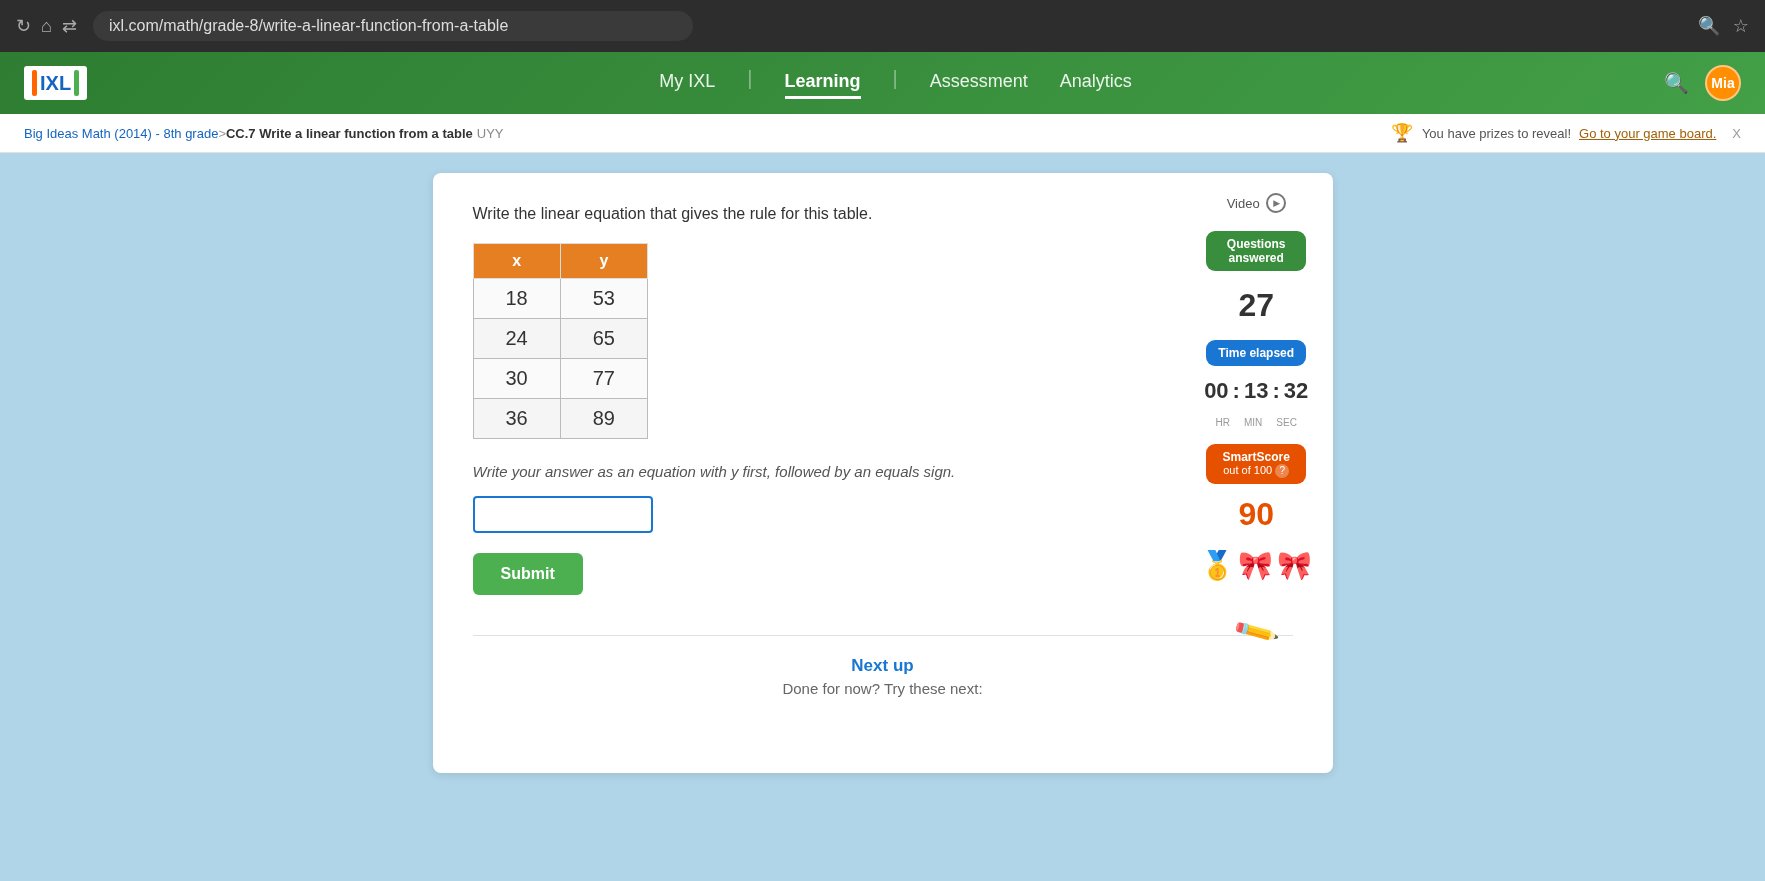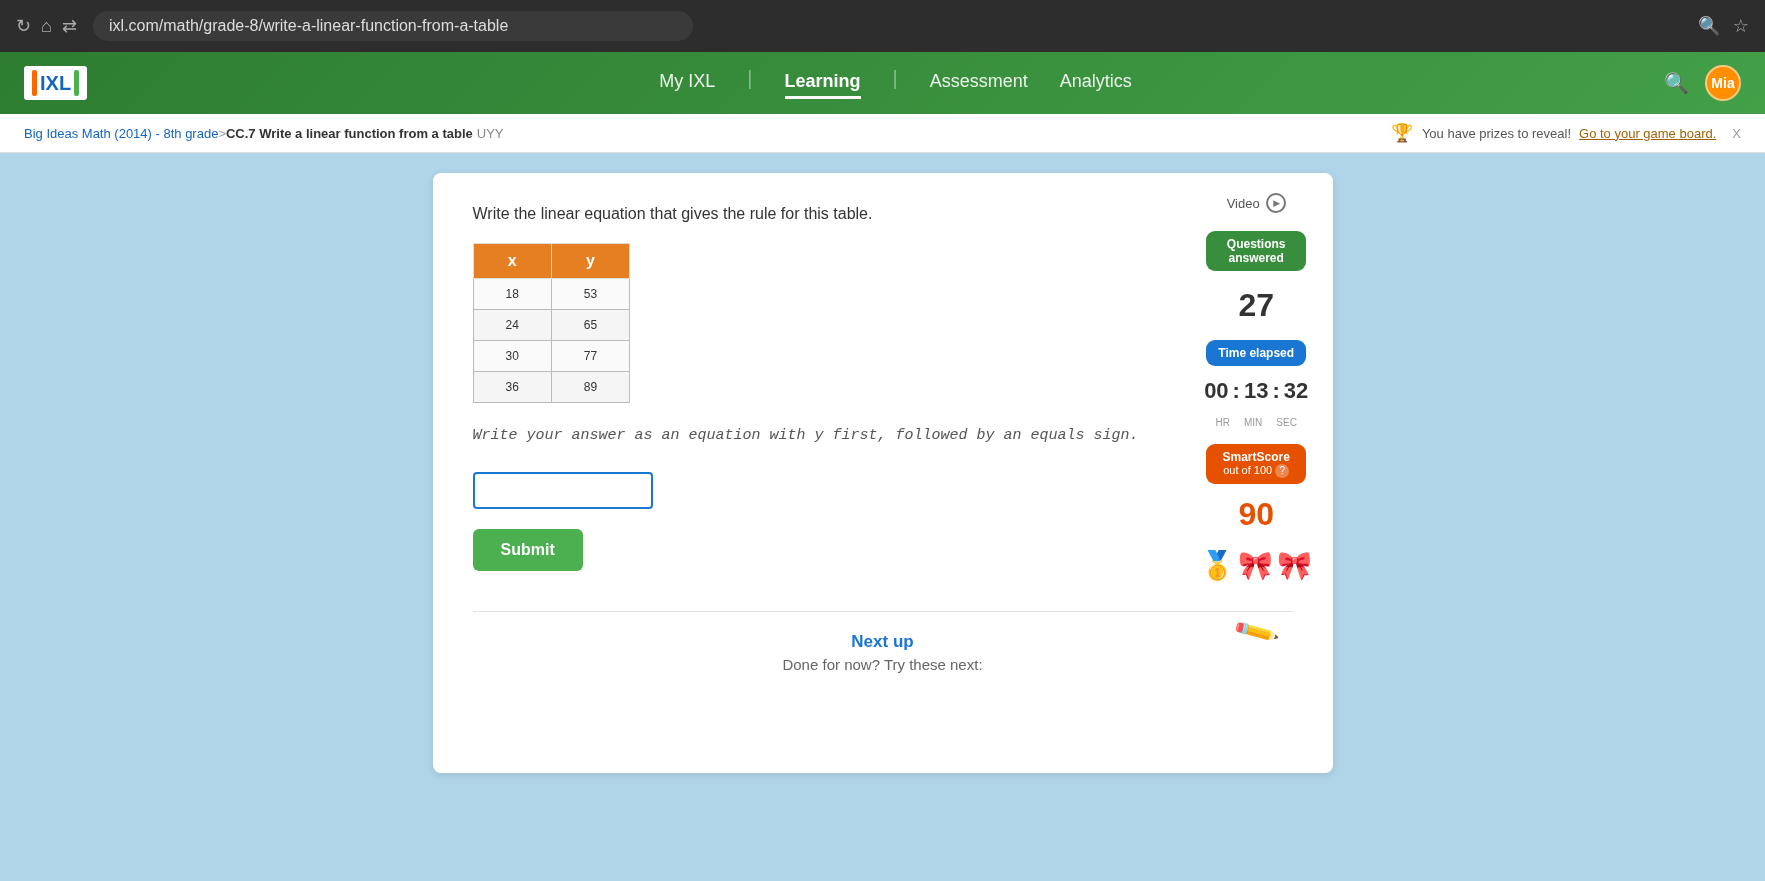--- a/index.html
+++ b/index.html
@@ -173,33 +173,32 @@
       font-weight: 700;
       font-size: 16px;
       padding: 8px 32px;
       text-align: center;
       border: 1px solid #ddd;
     }
     .data-table td {
       border: 1px solid #bbb;
       padding: 8px 32px;
       text-align: center;
-      font-size: 12px;
+      font-size: 20px;
       color: #333;
       background: #fafafa;
     }
     .data-table tr:nth-child(even) td { background: #f5f5f5; }
 
     
     .answer-instruction {
       font-style: italic;
       color: #555;
       font-size: 15px;
-      margin-bottom: 28px;
-      font-family: Liberation Mono, monospace;
+      margin-bottom: 16px;
     }
 
     
     .answer-input {
       border: 2px solid #1976d2;
       border-radius: 4px;
       padding: 8px 12px;
       font-size: 15px;
       width: 180px;
       display: block;

